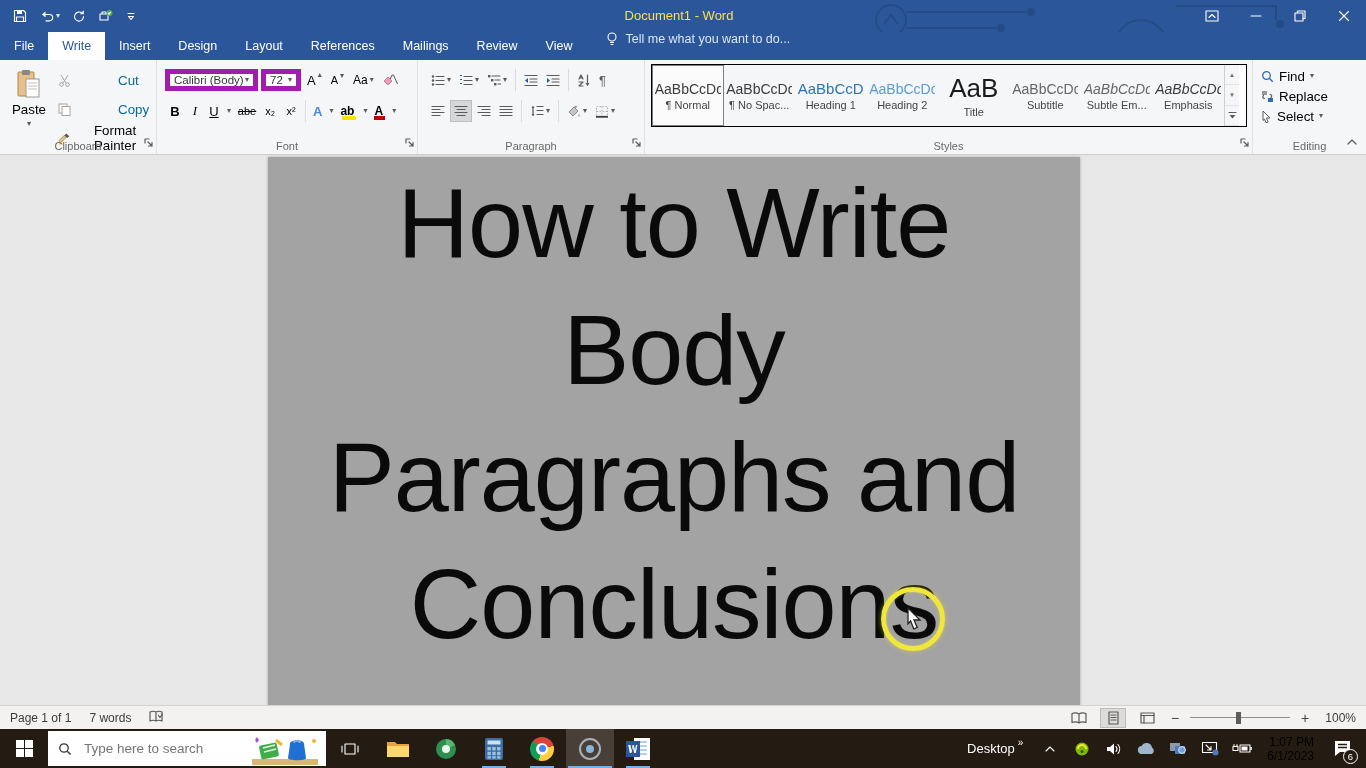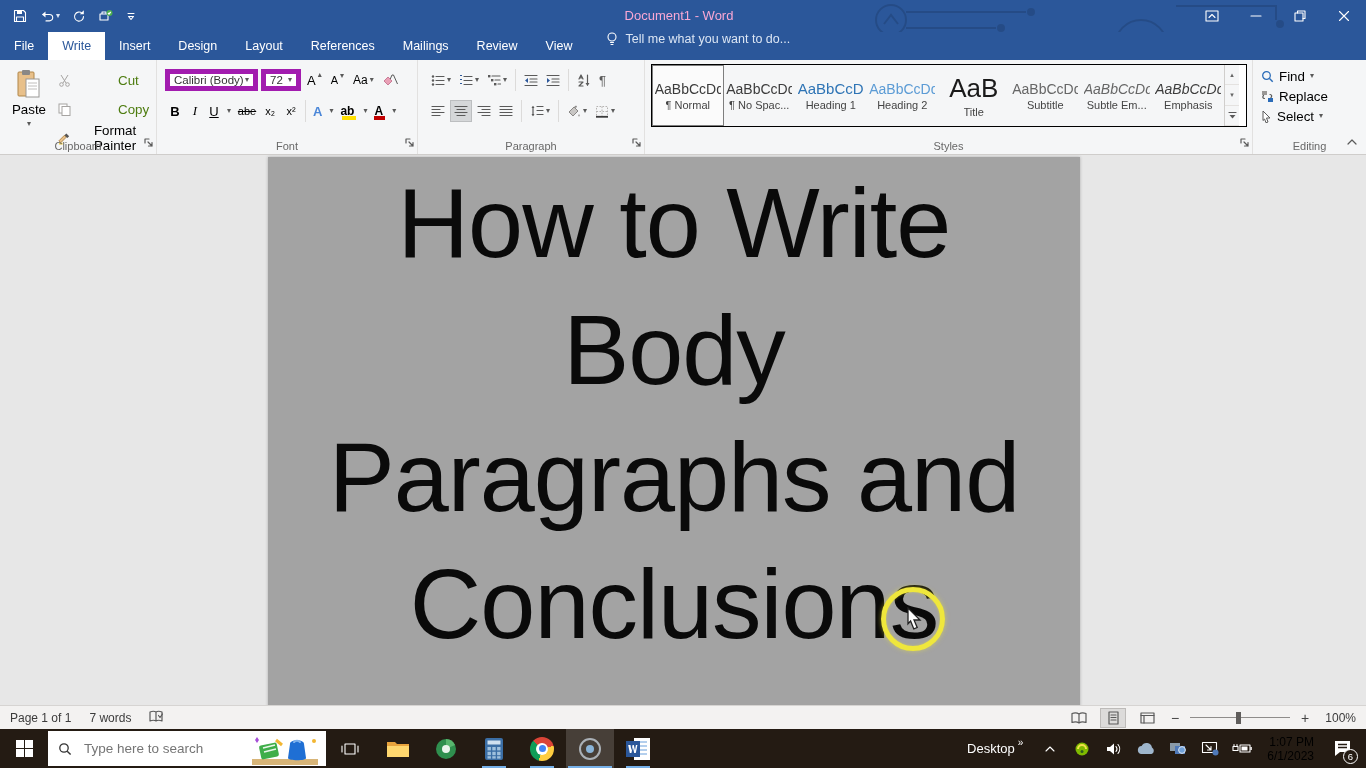--- a/index.html
+++ b/index.html
@@ -9,21 +9,21 @@
   .sg{fill:none;stroke:#5a5a5a;stroke-width:1.2;stroke-linecap:round;stroke-linejoin:round;}
   .sw{fill:none;stroke:#fff;stroke-width:1.1;stroke-linecap:round;stroke-linejoin:round;}
   .dd{font-size:8px;color:#5a5a5a;line-height:8px;}
   .ddw{font-size:8px;color:#dce6f4;line-height:8px;}
 
   
   .titlebar{position:absolute;left:0;top:0;width:1366px;height:32px;background:#2b579a;color:#fff;}
   .deco{position:absolute;right:0;top:0;pointer-events:none;opacity:.45;}
   .qat{position:absolute;left:10px;top:0;height:32px;display:flex;align-items:center;gap:6px;}
   .qbtn{display:flex;align-items:center;gap:2px;height:26px;padding:0 3px;}
-  .wtitle{position:absolute;left:0;right:8px;top:0;text-align:center;line-height:32px;font-size:13px;color:#f9a8d4;}
+  .wtitle{position:absolute;left:0;right:8px;top:0;text-align:center;line-height:32px;font-size:13px;color:#fde047;}
   .wbtns{position:absolute;right:0;top:0;height:32px;display:flex;}
   .wbtn{width:44px;height:32px;display:flex;align-items:center;justify-content:center;}
 
   
   .tabrow{position:absolute;left:0;top:32px;width:1366px;height:28px;background:#2b579a;display:flex;align-items:flex-start;color:#fff;font-size:12.5px;}
   .tab{padding:0 14px;line-height:28px;}
   .tab.active{background:#fff;color:#2b579a;}
   .tellme{display:flex;align-items:center;gap:7px;margin-left:20px;color:#dce6f4;}
   .trright{margin-left:auto;display:flex;align-items:center;gap:16px;padding-right:14px;}
   .sharebtn{display:flex;align-items:center;gap:6px;height:28px;padding:0 12px;background:rgba(10,34,66,.28);color:#bef264;margin-top:37px;}
@@ -33,21 +33,21 @@
   .grp{position:absolute;top:0;height:94px;border-right:1px solid #e2e1e0;}
   .grplabel{position:absolute;bottom:2px;left:0;right:0;text-align:center;font-size:11px;color:#686868;}
   .launcher{position:absolute;right:3px;bottom:4px;}
   .rowbtn{display:flex;align-items:center;gap:4px;height:22px;}
   .ibtn{display:flex;align-items:center;justify-content:center;height:22px;padding:0 3px;gap:2px;}
   .vsep{width:1px;background:#dcdbda;height:22px;margin:0 3px;}
 
   
   .pastebtn{position:absolute;left:6px;top:5px;width:46px;height:80px;display:flex;flex-direction:column;align-items:center;gap:3px;padding-top:4px;}
   .cliprows{position:absolute;left:58px;top:9px;display:flex;flex-direction:column;gap:7px;}
-  .gray{color:#4d7c0f;gap:47px;}
+  .gray{color:#0369a1;gap:47px;}
 
   
   .fontrow1{position:absolute;left:8px;top:9px;display:flex;align-items:center;gap:3px;}
   .combobox{display:flex;align-items:center;justify-content:space-between;height:22px;border:5px solid #a21caf;background:#fff;padding:0 4px;font-size:11.5px;color:#333;}
   .fontrow2{position:absolute;left:8px;top:40px;display:flex;align-items:center;gap:1px;}
   .bld{font-weight:bold;font-size:13px;}
   .itl{font-family:"Liberation Serif",serif;font-style:italic;font-size:13px;}
   .unl{text-decoration:underline;font-size:13px;}
   .strk{text-decoration:line-through;font-size:11px;}
   .fx{color:#4a86d8;font-weight:bold;font-size:13px;}

